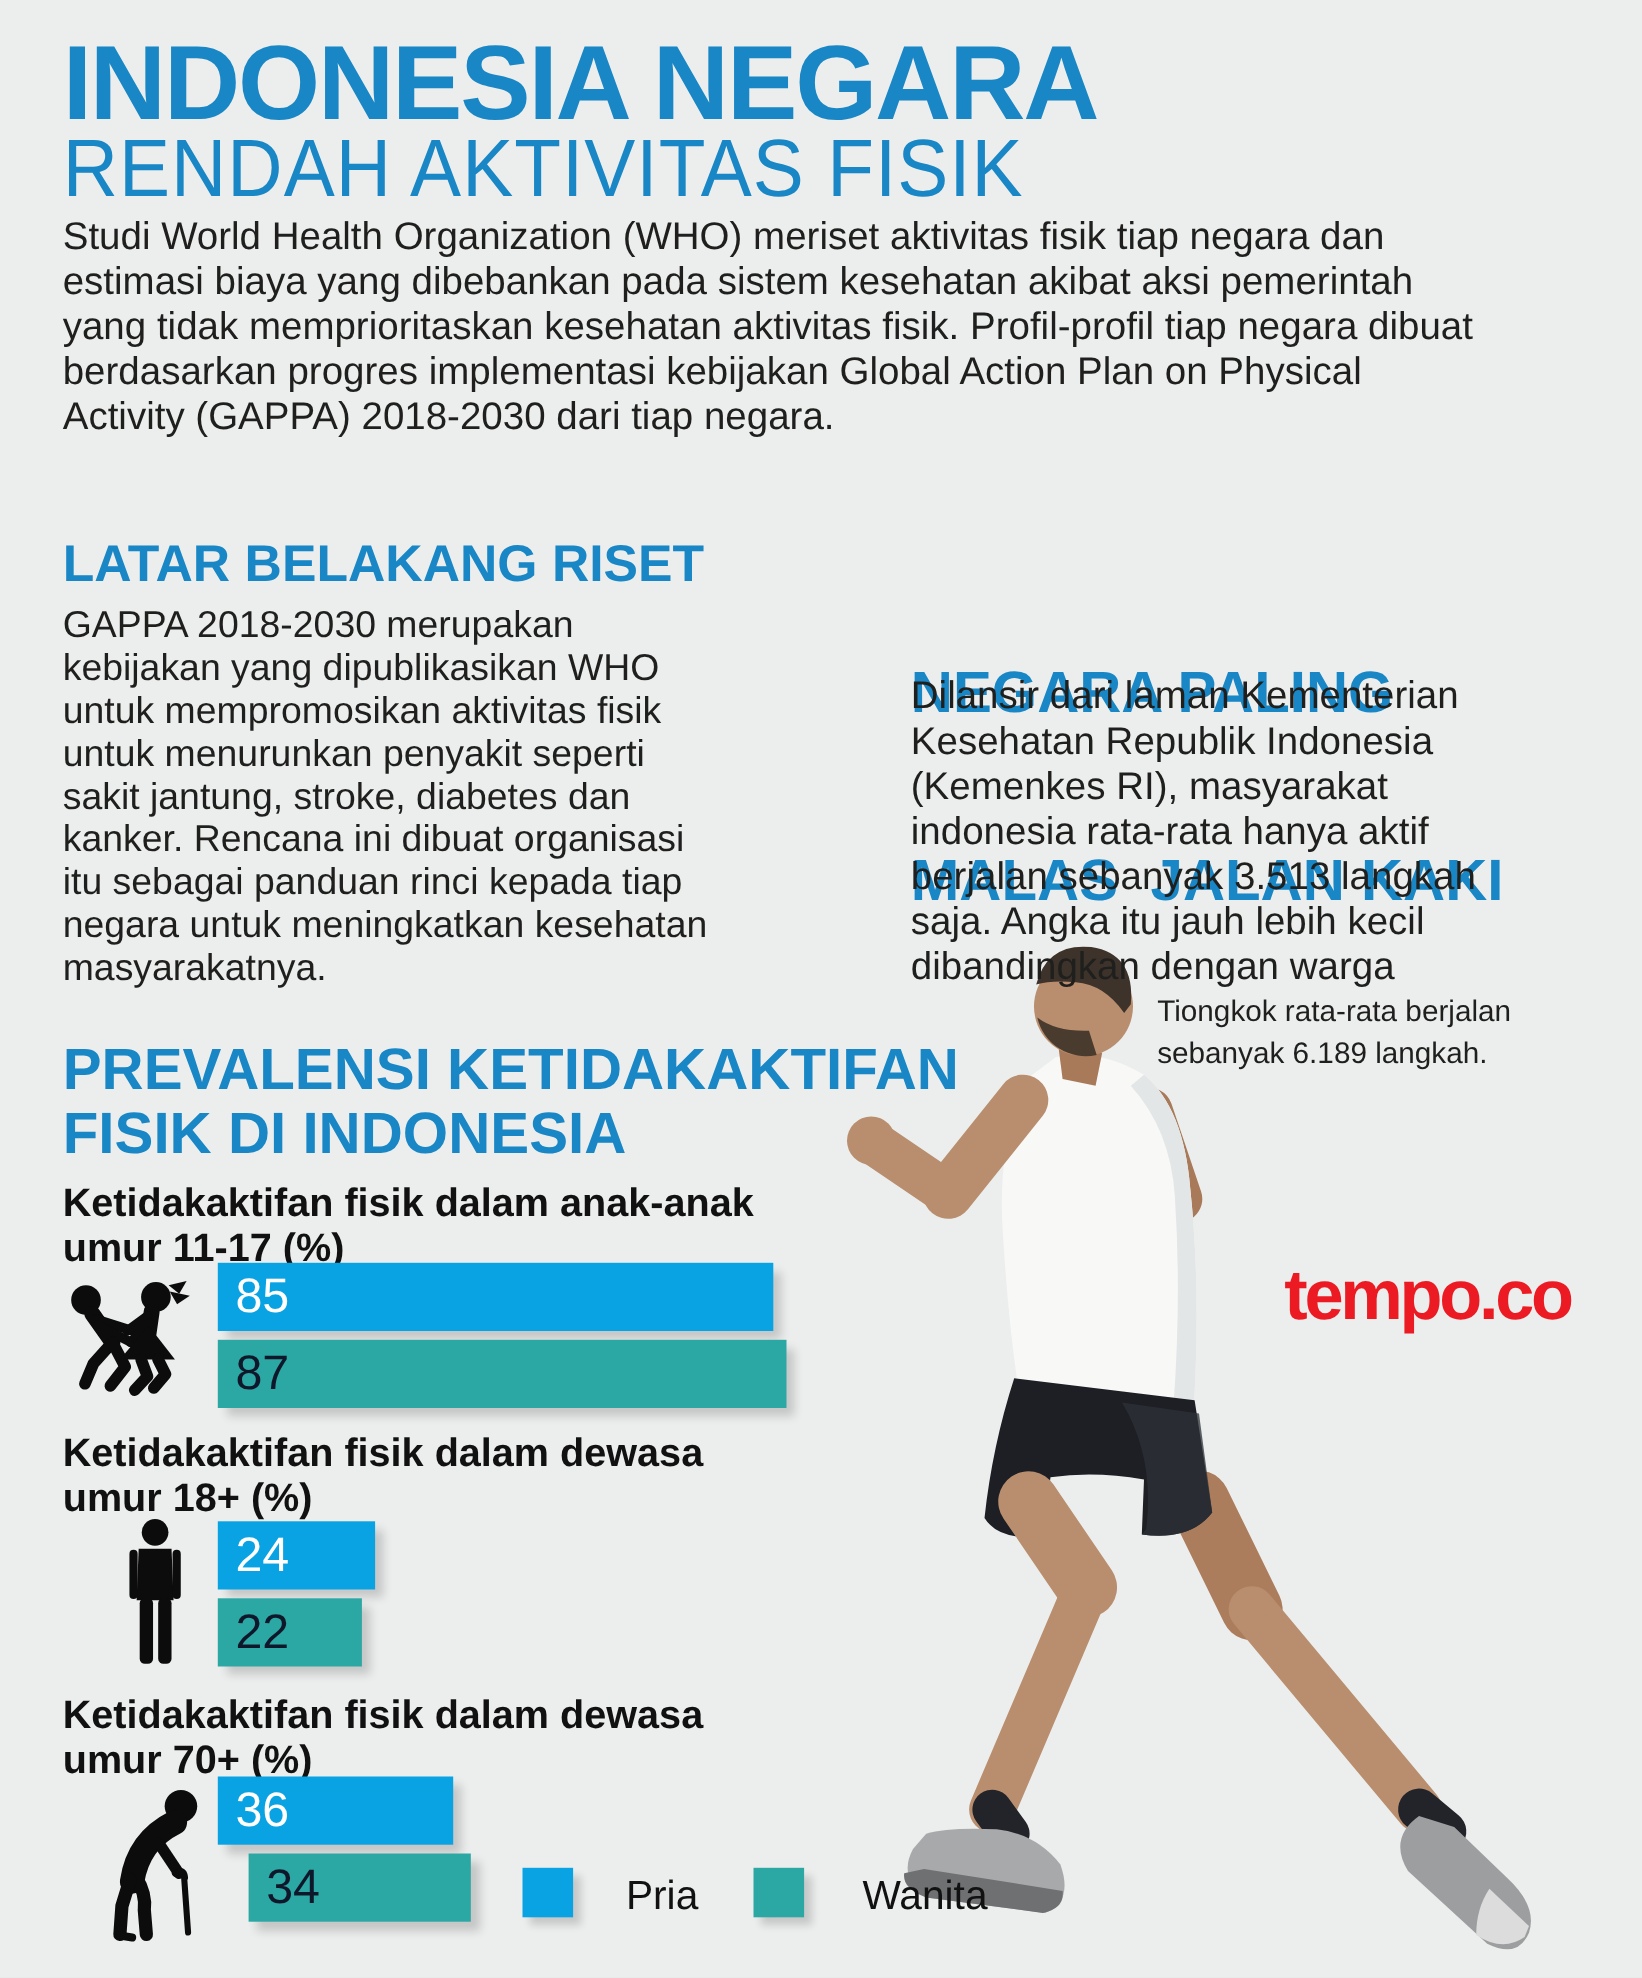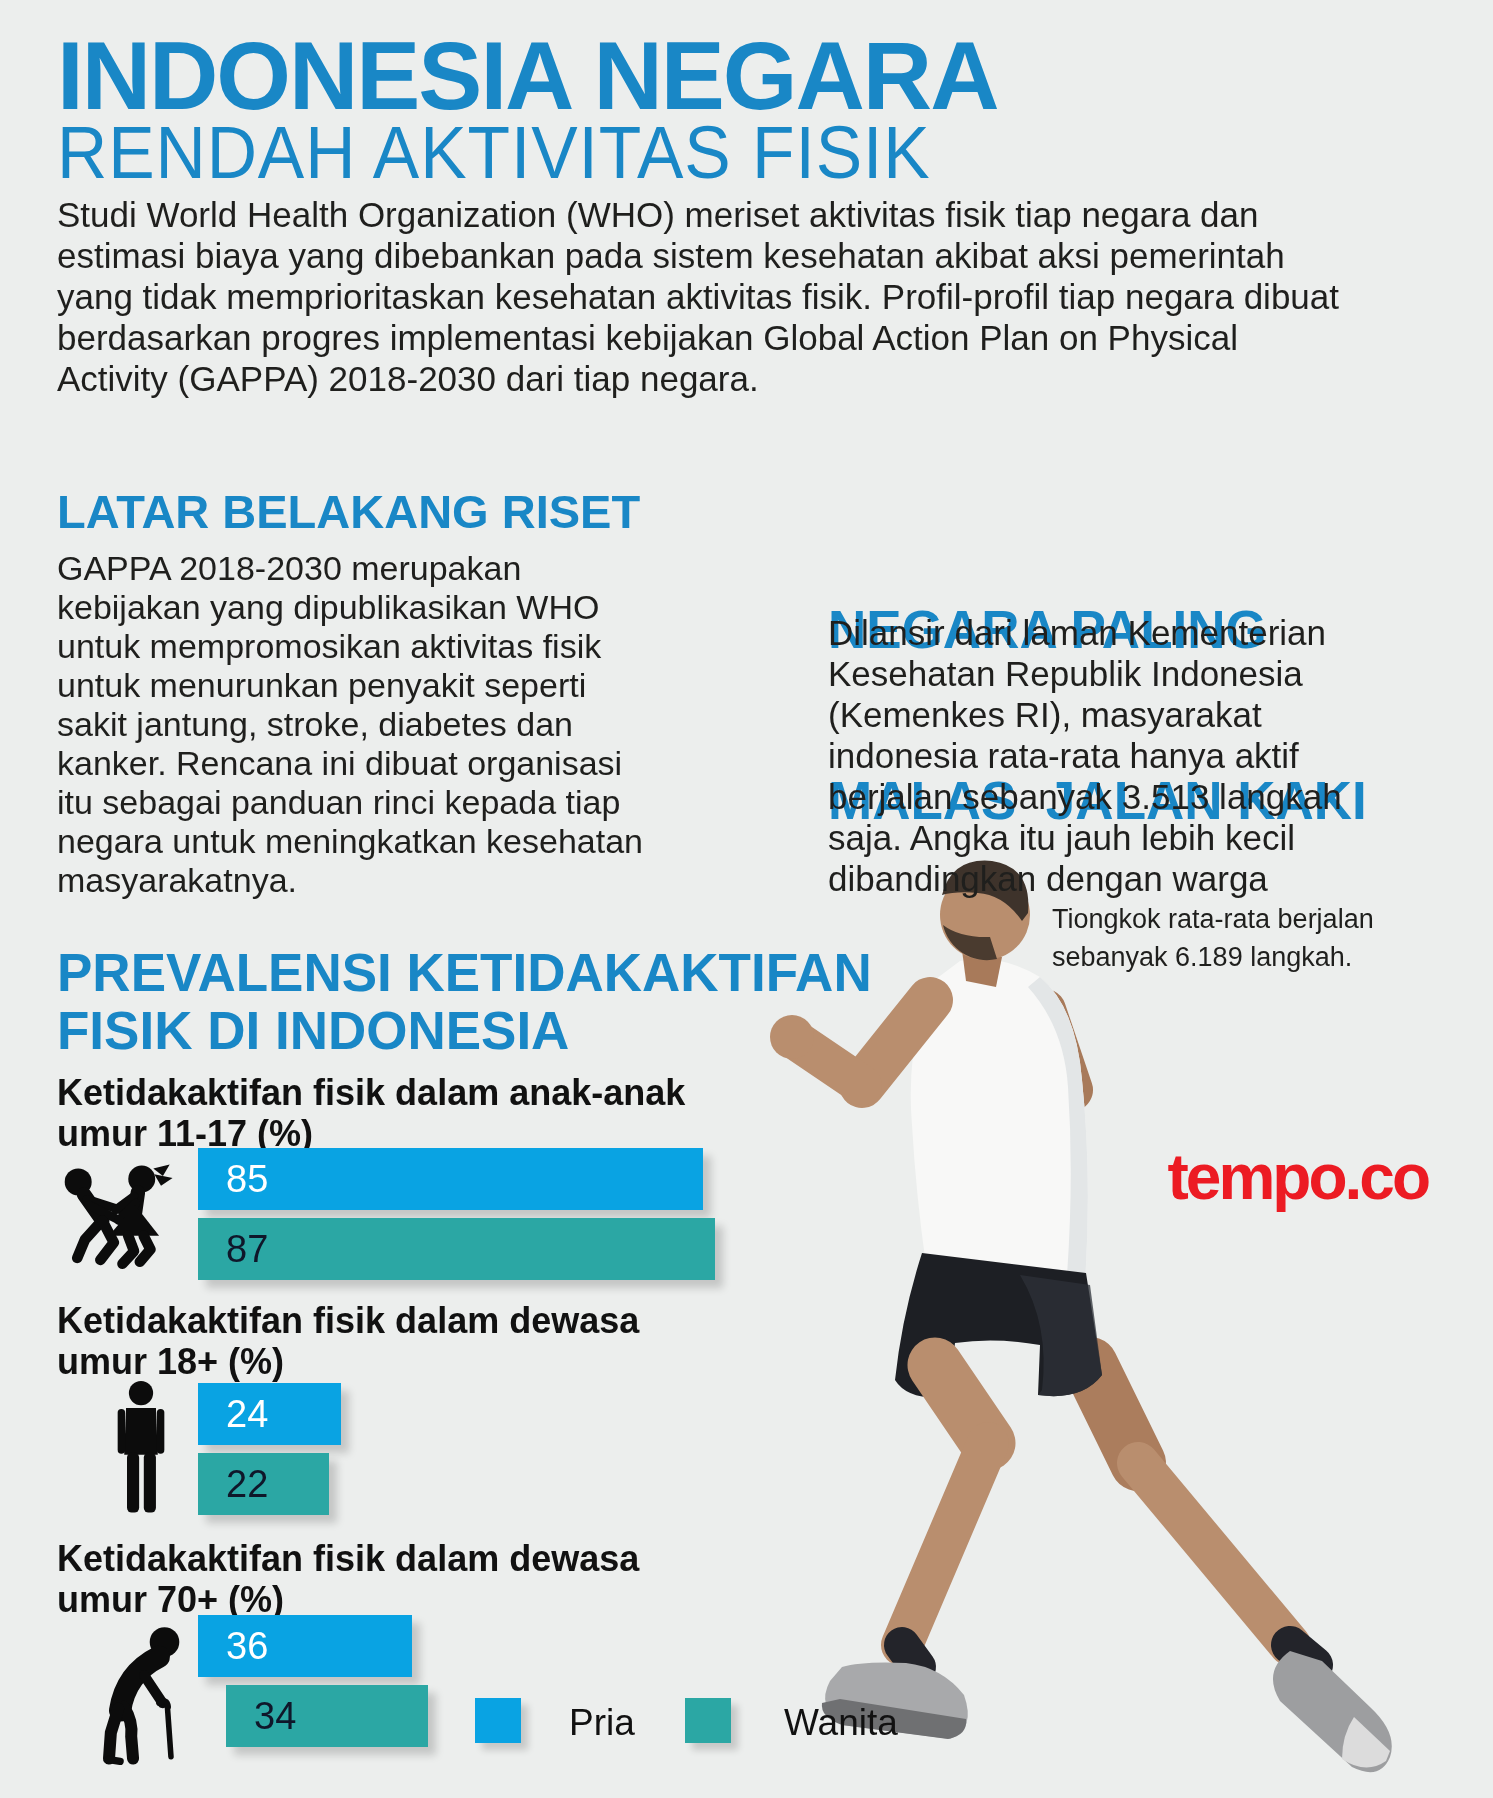--- a/index.html
+++ b/index.html
@@ -22,21 +22,21 @@
   .latar-h{left:57px;top:487px;font-size:47px;}
   .latar-b{left:57px;top:549px;width:595px;font-size:34px;line-height:39px;color:var(--ink);}
   .negara-h{left:828px;top:487px;font-size:53px;line-height:57px;white-space:pre;}
   .negara-b{left:828px;top:612px;width:592px;font-size:35px;line-height:41px;color:var(--ink);}
   .negara-wrap{left:1052px;top:876px;width:336px;font-size:27px;line-height:38px;color:var(--ink);margin-top:24px;}
   .preval-h{left:57px;top:944px;font-size:53px;line-height:58px;}
   
   .grp-label{left:57px;font-size:36px;font-weight:800;color:#111;line-height:41px;}
   .bars{left:198px;width:var(--track);}
   .bar{position:absolute;height:62px;box-shadow:8px 8px 8px rgba(0,0,0,.17);
-       font-size:38px;display:flex;align-items:center;padding-left:28px;box-sizing:border-box;}
+       font-size:44px;display:flex;align-items:center;padding-left:16px;box-sizing:border-box;}
   .bar.pria{background:var(--barblue);color:#fff;}
   .bar.wanita{background:var(--barteal);color:#0f172a;}
   .icon svg{display:block;}
   
   .sw{width:46px;height:45px;box-shadow:7px 7px 7px rgba(0,0,0,.16);}
   .sw.pria{background:var(--barblue);} .sw.wanita{background:var(--barteal);}
   .lg-label{font-size:37px;color:#111;margin-left:36px;}
   
   .logo{right:65px;top:1140px;font-size:64px;font-weight:800;color:var(--red);
         letter-spacing:-3px;}

